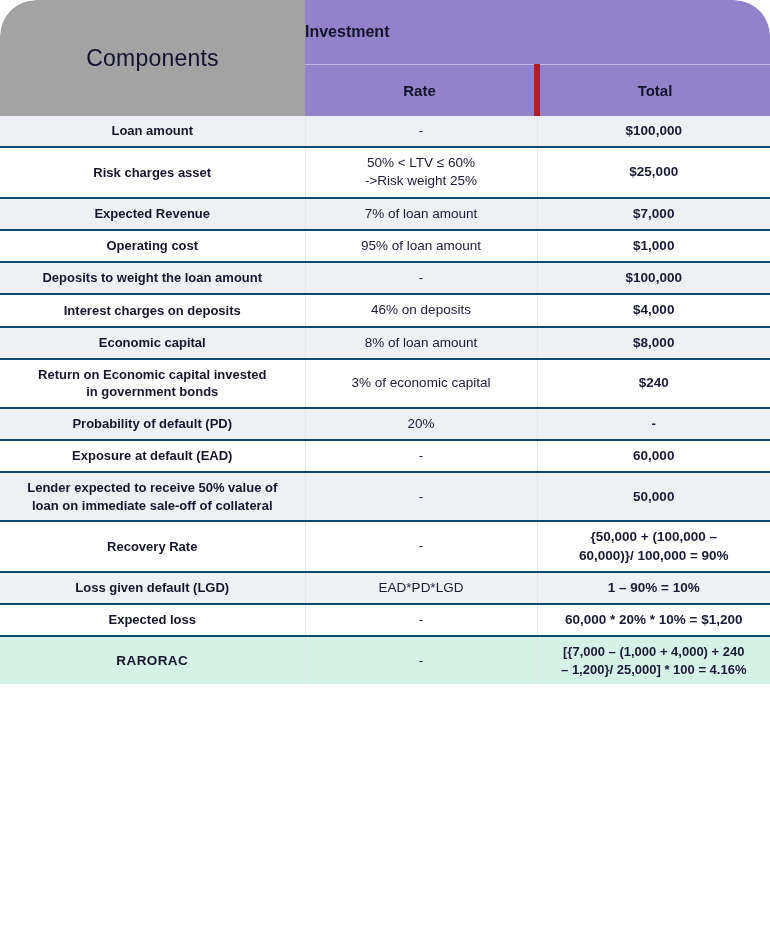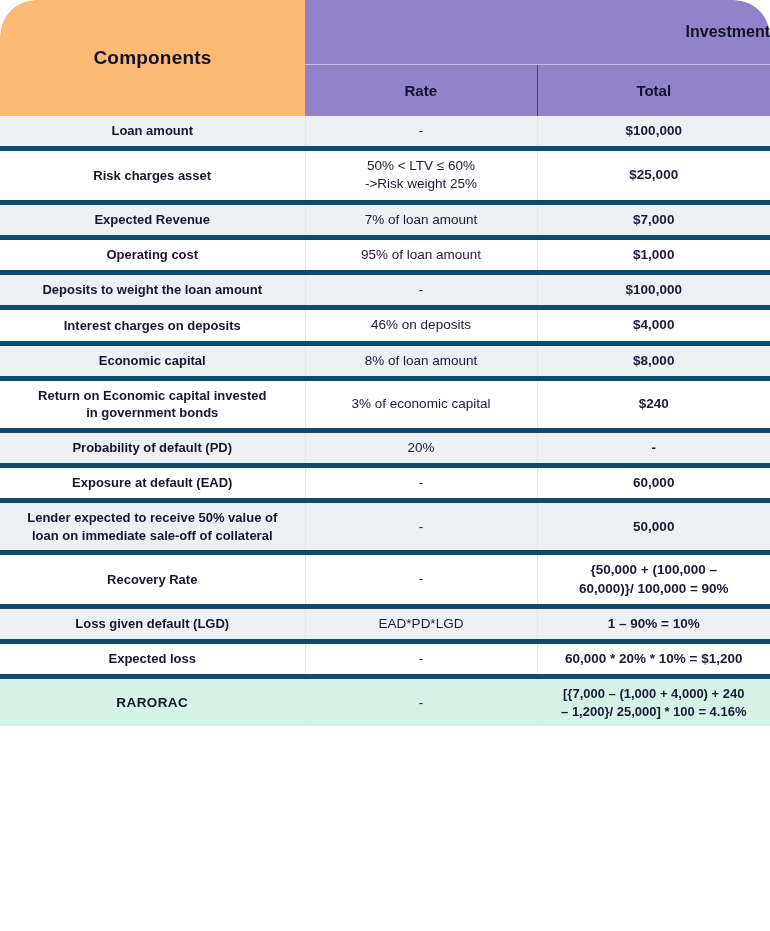--- a/index.html
+++ b/index.html
@@ -25,62 +25,62 @@
     width: 770px;
     border-collapse: collapse;
     table-layout: fixed;
   }
   table.rar col.c-comp { width: 305px; }
   table.rar col.c-rate { width: 232px; }
   table.rar col.c-total { width: 233px; }
 
   
   th.comp-head {
-    background: #fdba74;
+    background: #a3a3a3;
     color: #12122c;
-    font-size: 19px;
-    font-weight: bold;
+    font-size: 23px;
+    font-weight: normal;
     letter-spacing: 0.2px;
     text-align: center;
     vertical-align: middle;
     height: 102px;
     padding: 0 8px;
     border: none;
     border-top-left-radius: 36px;
   }
   th.inv-head {
     background: #9182c9;
     color: #14142b;
     font-size: 16px;
     font-weight: bold;
-    text-align: right;
+    text-align: left;
     vertical-align: middle;
     height: 64px;
     padding: 0;
     border: none;
     border-bottom: 1px solid #c3b9e0;
     border-top-right-radius: 36px;
   }
   th.sub-head {
     background: #9182c9;
     color: #14142b;
     font-size: 15px;
     font-weight: bold;
     text-align: center;
     vertical-align: middle;
     height: 51px;
     padding: 0;
     border: none;
   }
-  th.sub-head.rate-head { border-right: 1px solid #b91c1c; }
+  th.sub-head.rate-head { border-right: 6px solid #b91c1c; }
 
   
   tbody td {
     border-right: 1px solid #e3e6ec;
-    border-bottom: 5px solid #0c4a6e;
+    border-bottom: 2px solid #0c4a6e;
     vertical-align: middle;
     padding: 6px 10px;
     line-height: 1.35;
   }
   tbody td.col-total { border-right: none; font-weight: bold; }
   tbody tr.shade td { background: #eef0f4; }
   tbody tr.plain td { background: #ffffff; }
   tbody tr.highlight td { background: #d5f2e6; }
   tbody tr.highlight td { border-bottom: none; }
 

